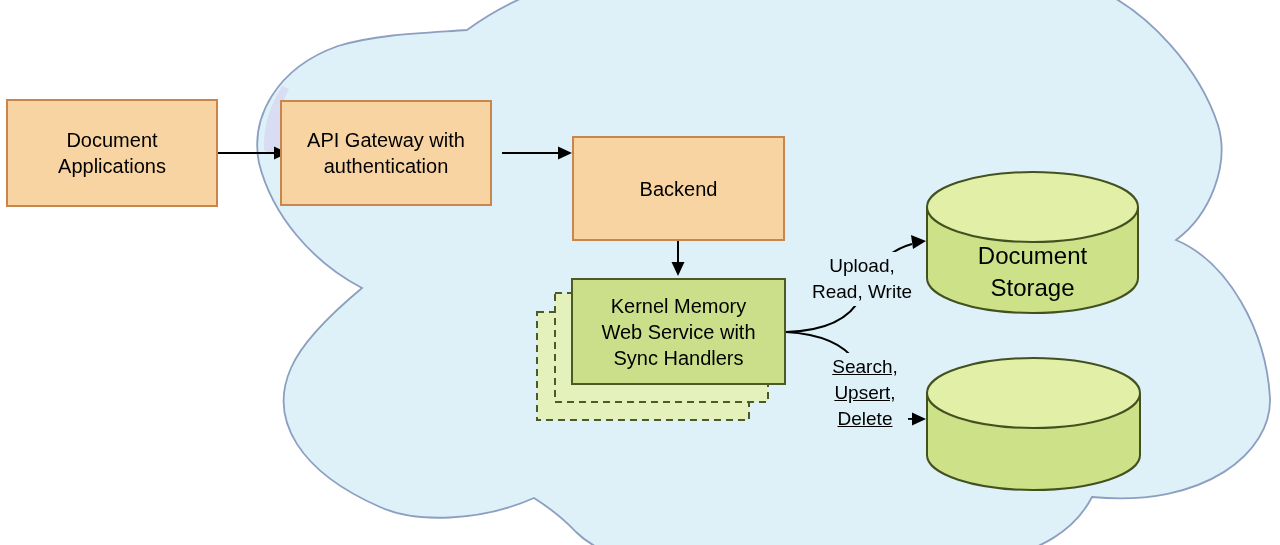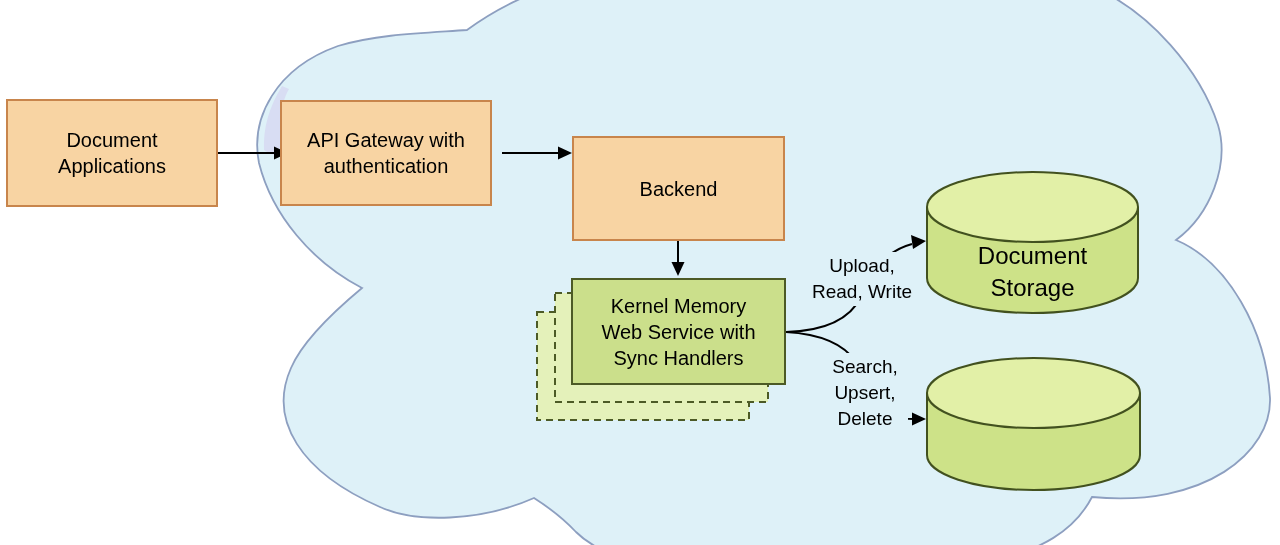--- a/index.html
+++ b/index.html
@@ -126,17 +126,17 @@
 Sync Handlers</span>
   </div>
 
   <div class="cyl-label" style="left:932px;top:240px;width:201px;">Document
 Storage</div>
 
 
   <div class="edge-label" style="left:803px;top:252px;width:114px;">Upload,
 Read, Write</div>
 
-  <div class="edge-label" style="left:822px;top:353px;width:82px;">Search,
+  <div class="edge-label" style="left:822px;top:353px;width:82px;text-decoration:underline;">Search,
 Upsert,
 Delete</div>
 
 </div>
 
 </body></html>

